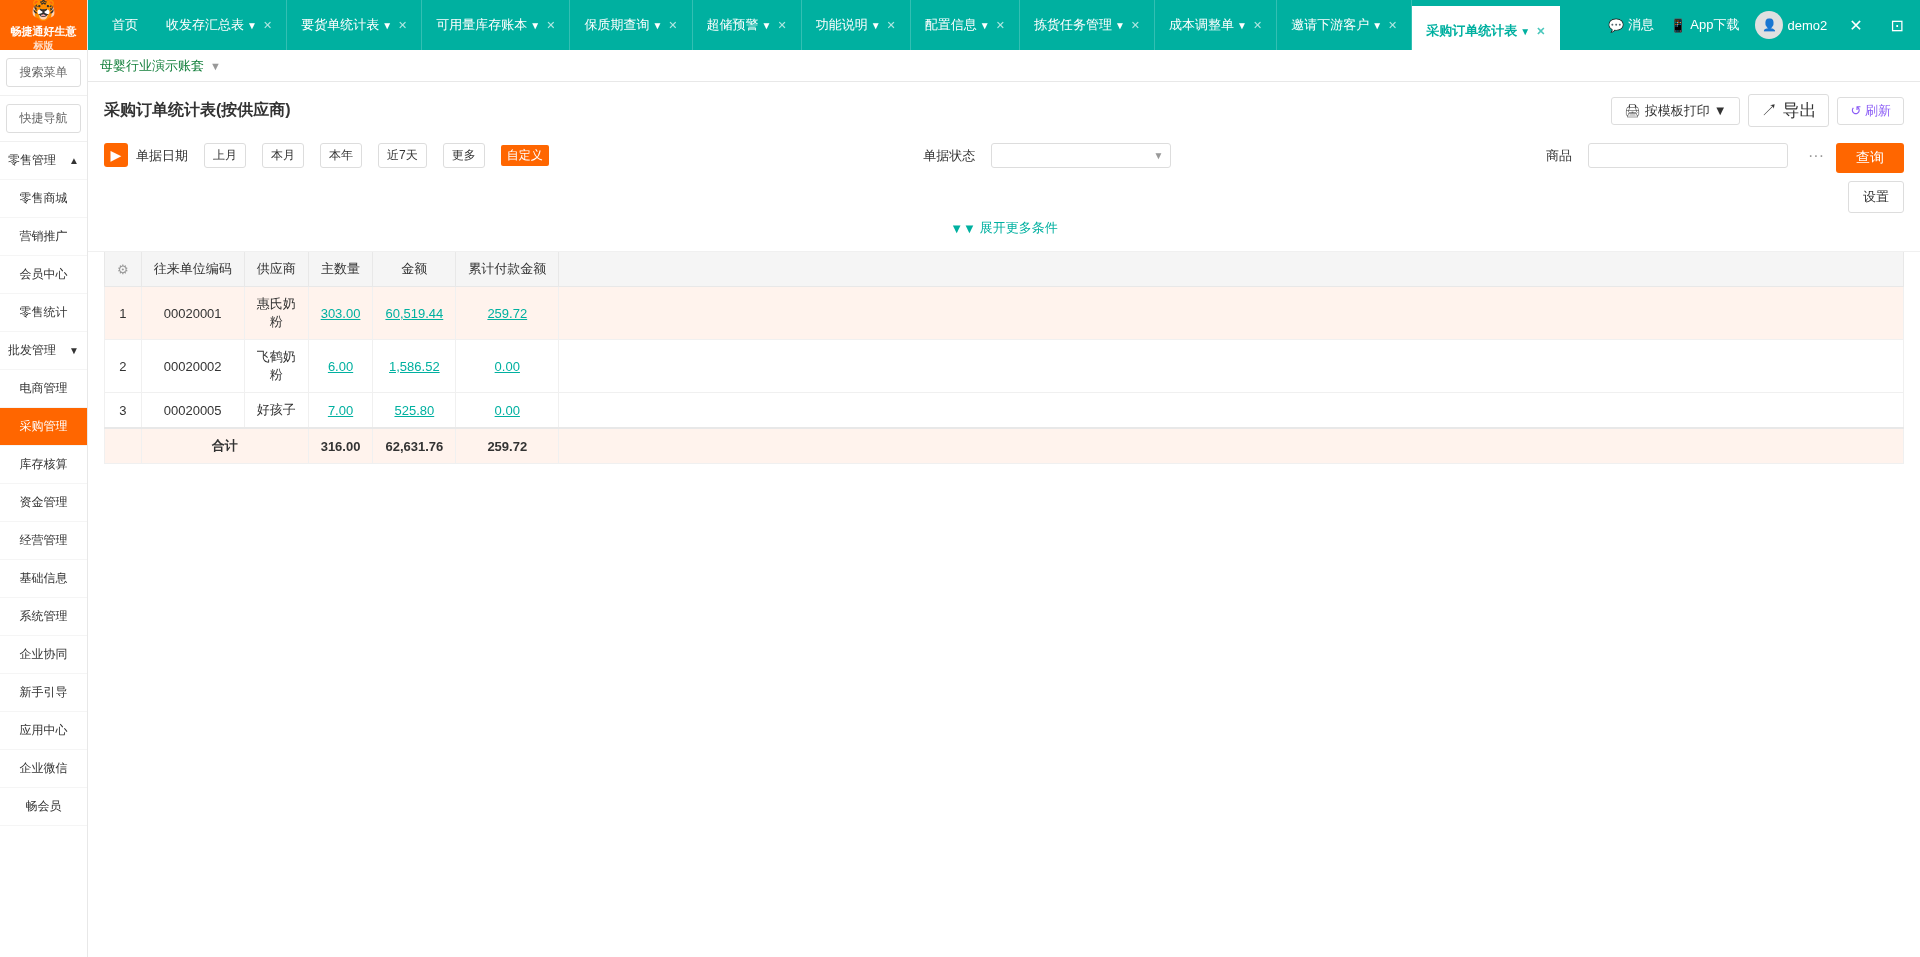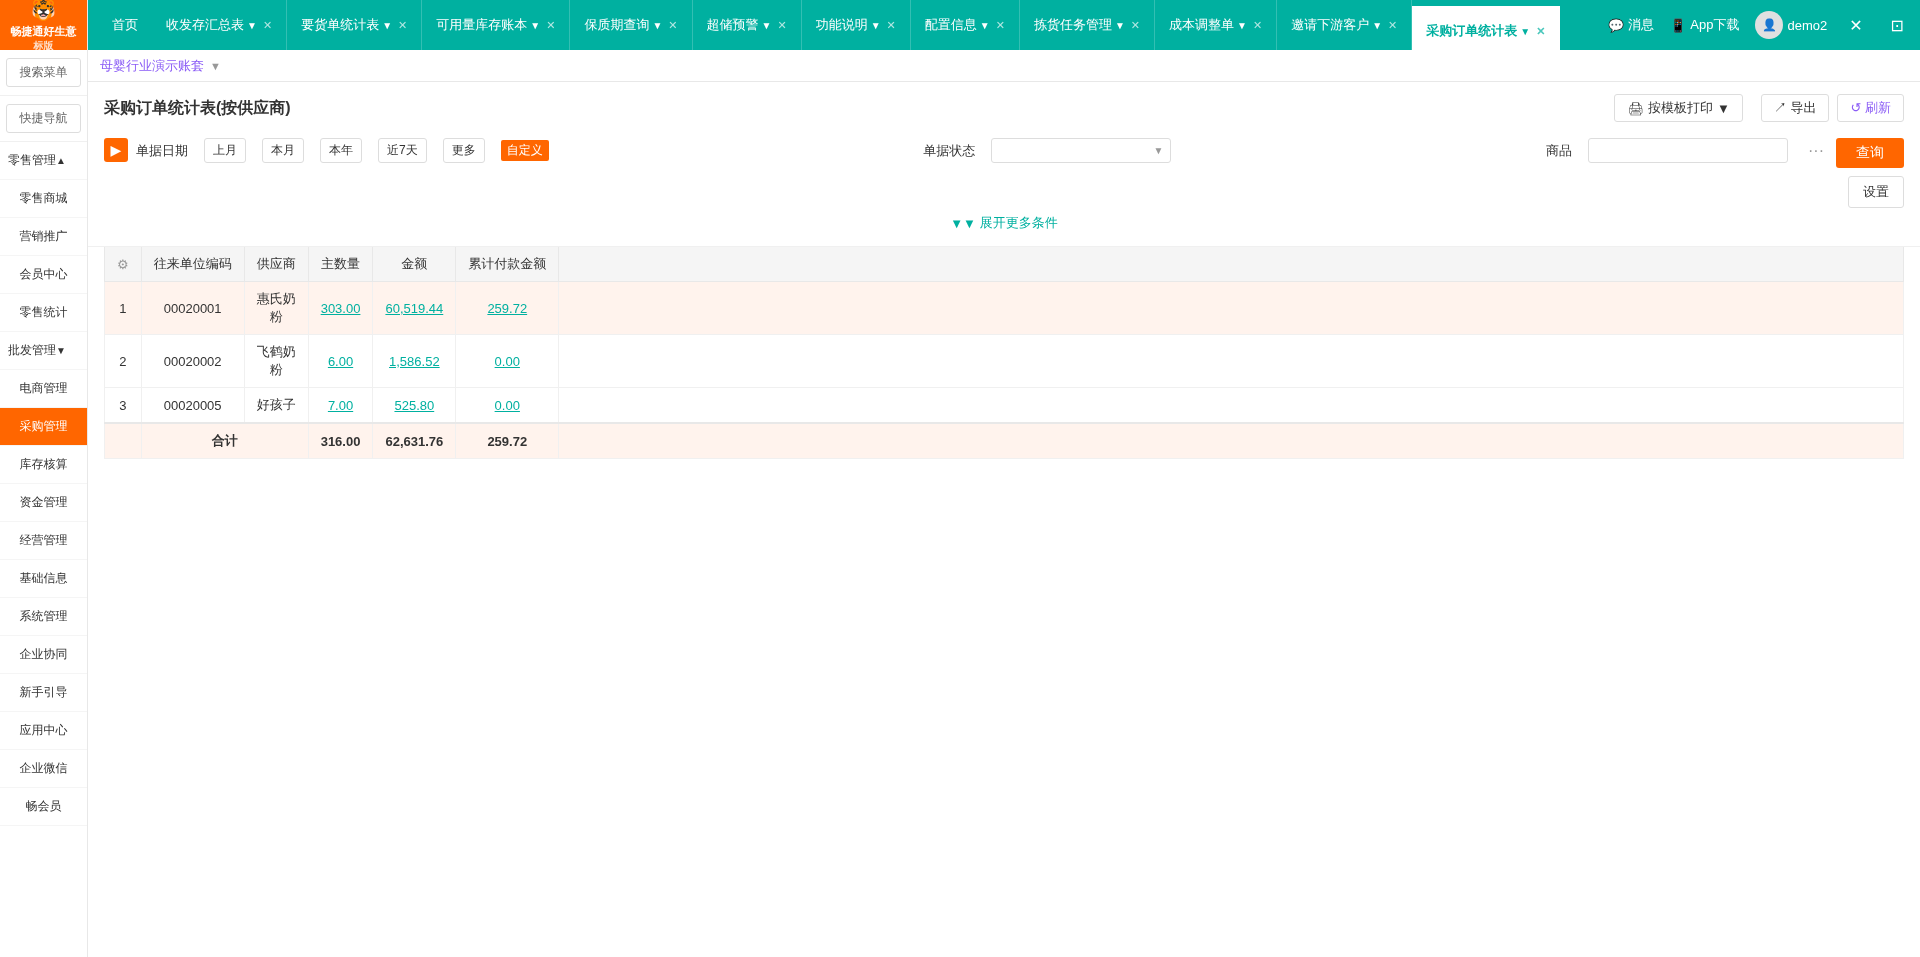--- a/index.html
+++ b/index.html
@@ -10,52 +10,52 @@
     .sidebar-logo { height: 50px; background: #ff6600; display: flex; align-items: center; justify-content: center; color: #fff; font-size: 12px; font-weight: bold; flex-direction: column; padding: 4px; }
     .sidebar-logo .logo-icon { font-size: 20px; }
     .sidebar-logo .logo-text { font-size: 11px; margin-top: 2px; }
     .sidebar-search { padding: 8px 6px; border-bottom: 1px solid #f0f0f0; }
     .sidebar-search-btn { width: 100%; padding: 5px; background: #fff; border: 1px solid #ddd; border-radius: 3px; cursor: pointer; font-size: 12px; color: #666; text-align: center; }
     .sidebar-nav-btn { padding: 8px 6px; border-bottom: 1px solid #f0f0f0; }
     .sidebar-nav-btn-item { width: 100%; padding: 5px; background: #fff; border: 1px solid #ddd; border-radius: 3px; cursor: pointer; font-size: 12px; color: #666; text-align: center; }
     .sidebar-menu { flex: 1; overflow-y: auto; }
     .sidebar-item { padding: 10px 4px; text-align: center; cursor: pointer; font-size: 12px; color: #333; border-bottom: 1px solid #f5f5f5; display: flex; align-items: center; justify-content: center; flex-direction: column; }
     .sidebar-item.active { background: #ff6600; color: #fff; }
-    .sidebar-item.has-arrow { flex-direction: row; justify-content: flex-start; padding: 10px 8px; }
+    .sidebar-item.has-arrow { flex-direction: row; justify-content: space-between; padding: 10px 8px; }
     .sidebar-item .arrow { font-size: 10px; }
 
     
     .main-area { flex: 1; display: flex; flex-direction: column; height: 957px; overflow: hidden; }
 
     
     .topbar { height: 50px; background: #00b0a0; display: flex; align-items: center; padding: 0 10px; gap: 0; flex-shrink: 0; }
     .topbar-tab { padding: 0 14px; height: 50px; display: flex; align-items: center; font-size: 13px; color: #fff; cursor: pointer; white-space: nowrap; position: relative; border-right: 1px solid rgba(255,255,255,0.2); }
     .topbar-tab.active { background: #fff; color: #00b0a0; font-weight: bold; margin-top: 12px; }
     .topbar-tab .close-btn { margin-left: 6px; font-size: 11px; opacity: 0.7; }
     .topbar-tab .arrow { margin-left: 3px; font-size: 10px; }
     .topbar-home { padding: 0 14px; height: 50px; display: flex; align-items: center; font-size: 13px; color: #fff; cursor: pointer; }
     .topbar-right { margin-left: auto; display: flex; align-items: center; gap: 16px; }
     .topbar-right-item { color: #fff; font-size: 13px; cursor: pointer; display: flex; align-items: center; gap: 4px; }
     .topbar-close { color: #fff; font-size: 16px; cursor: pointer; padding: 0 6px; }
     .topbar-maximize { color: #fff; font-size: 16px; cursor: pointer; padding: 0 6px; }
 
     
     .subheader { height: 32px; background: #fff; display: flex; align-items: center; padding: 0 12px; border-bottom: 1px solid #e8e8e8; flex-shrink: 0; }
-    .subheader-title { font-size: 13px; color: #8b5cf6; }
+    .subheader-title { font-size: 13px; color: #15803d; }
     .subheader-dropdown { margin-left: 6px; color: #999; cursor: pointer; font-size: 11px; }
 
     
     .content { flex: 1; overflow: hidden; display: flex; flex-direction: column; background: #fff; }
 
     
     .page-header { padding: 12px 16px 8px; display: flex; align-items: center; justify-content: space-between; flex-shrink: 0; }
     .page-title { font-size: 16px; color: #333; font-weight: bold; }
     .page-actions { display: flex; align-items: center; gap: 8px; }
     .btn-template { background: #fff; border: 1px solid #ddd; border-radius: 3px; padding: 4px 12px; font-size: 13px; cursor: pointer; display: flex; align-items: center; gap: 4px; color: #333; }
-    .btn-export { background: #fff; border: 1px solid #ddd; border-radius: 3px; padding: 4px 12px; font-size: 13px; cursor: pointer; color: #333; margin-left: 10px; }
+    .btn-export { background: #fff; border: 1px solid #ddd; border-radius: 3px; padding: 4px 12px; font-size: 17px; cursor: pointer; color: #333; }
     .btn-refresh { background: #fff; border: 1px solid #ddd; border-radius: 3px; padding: 4px 12px; font-size: 13px; cursor: pointer; color: #8b5cf6; }
 
     
     .filter-area { padding: 8px 16px; background: #fff; border-bottom: 1px solid #f0f0f0; flex-shrink: 0; }
     .filter-label { font-size: 13px; color: #333; white-space: nowrap; }
     .date-btn { padding: 3px 8px; font-size: 12px; border: 1px solid #ddd; border-radius: 3px; cursor: pointer; background: #fff; color: #333; }
     .expand-row { display: flex; justify-content: center; padding: 6px; }
     .expand-btn { background: #fff; border: none; color: #00b0a0; font-size: 13px; cursor: pointer; display: flex; align-items: center; gap: 4px; }
     .btn-query { background: #ff6600; color: #fff; border: none; border-radius: 3px; padding: 6px 20px; font-size: 14px; cursor: pointer; }
     .btn-settings { background: #fff; border: 1px solid #ddd; border-radius: 3px; padding: 6px 14px; font-size: 13px; cursor: pointer; color: #333; margin-top: 4px; }

